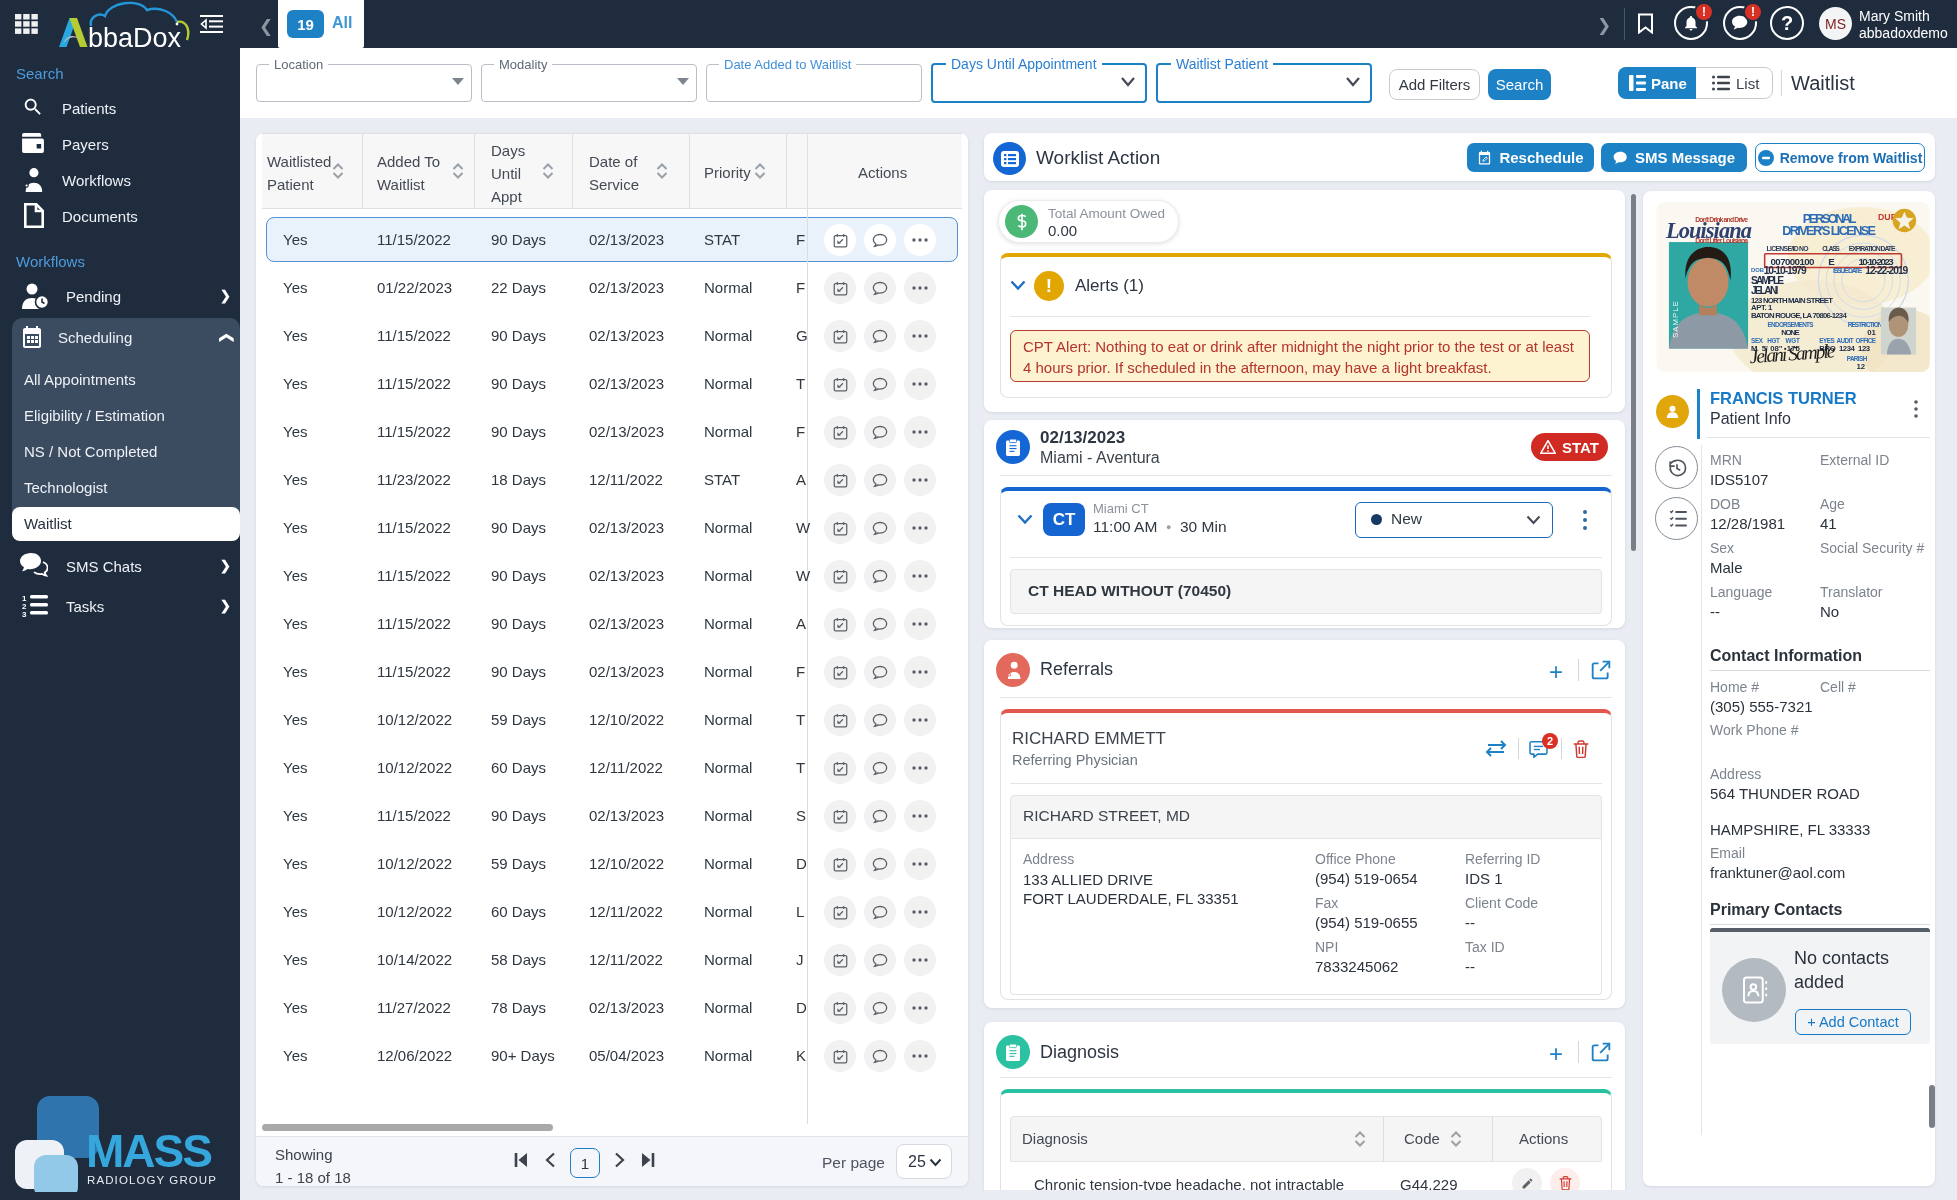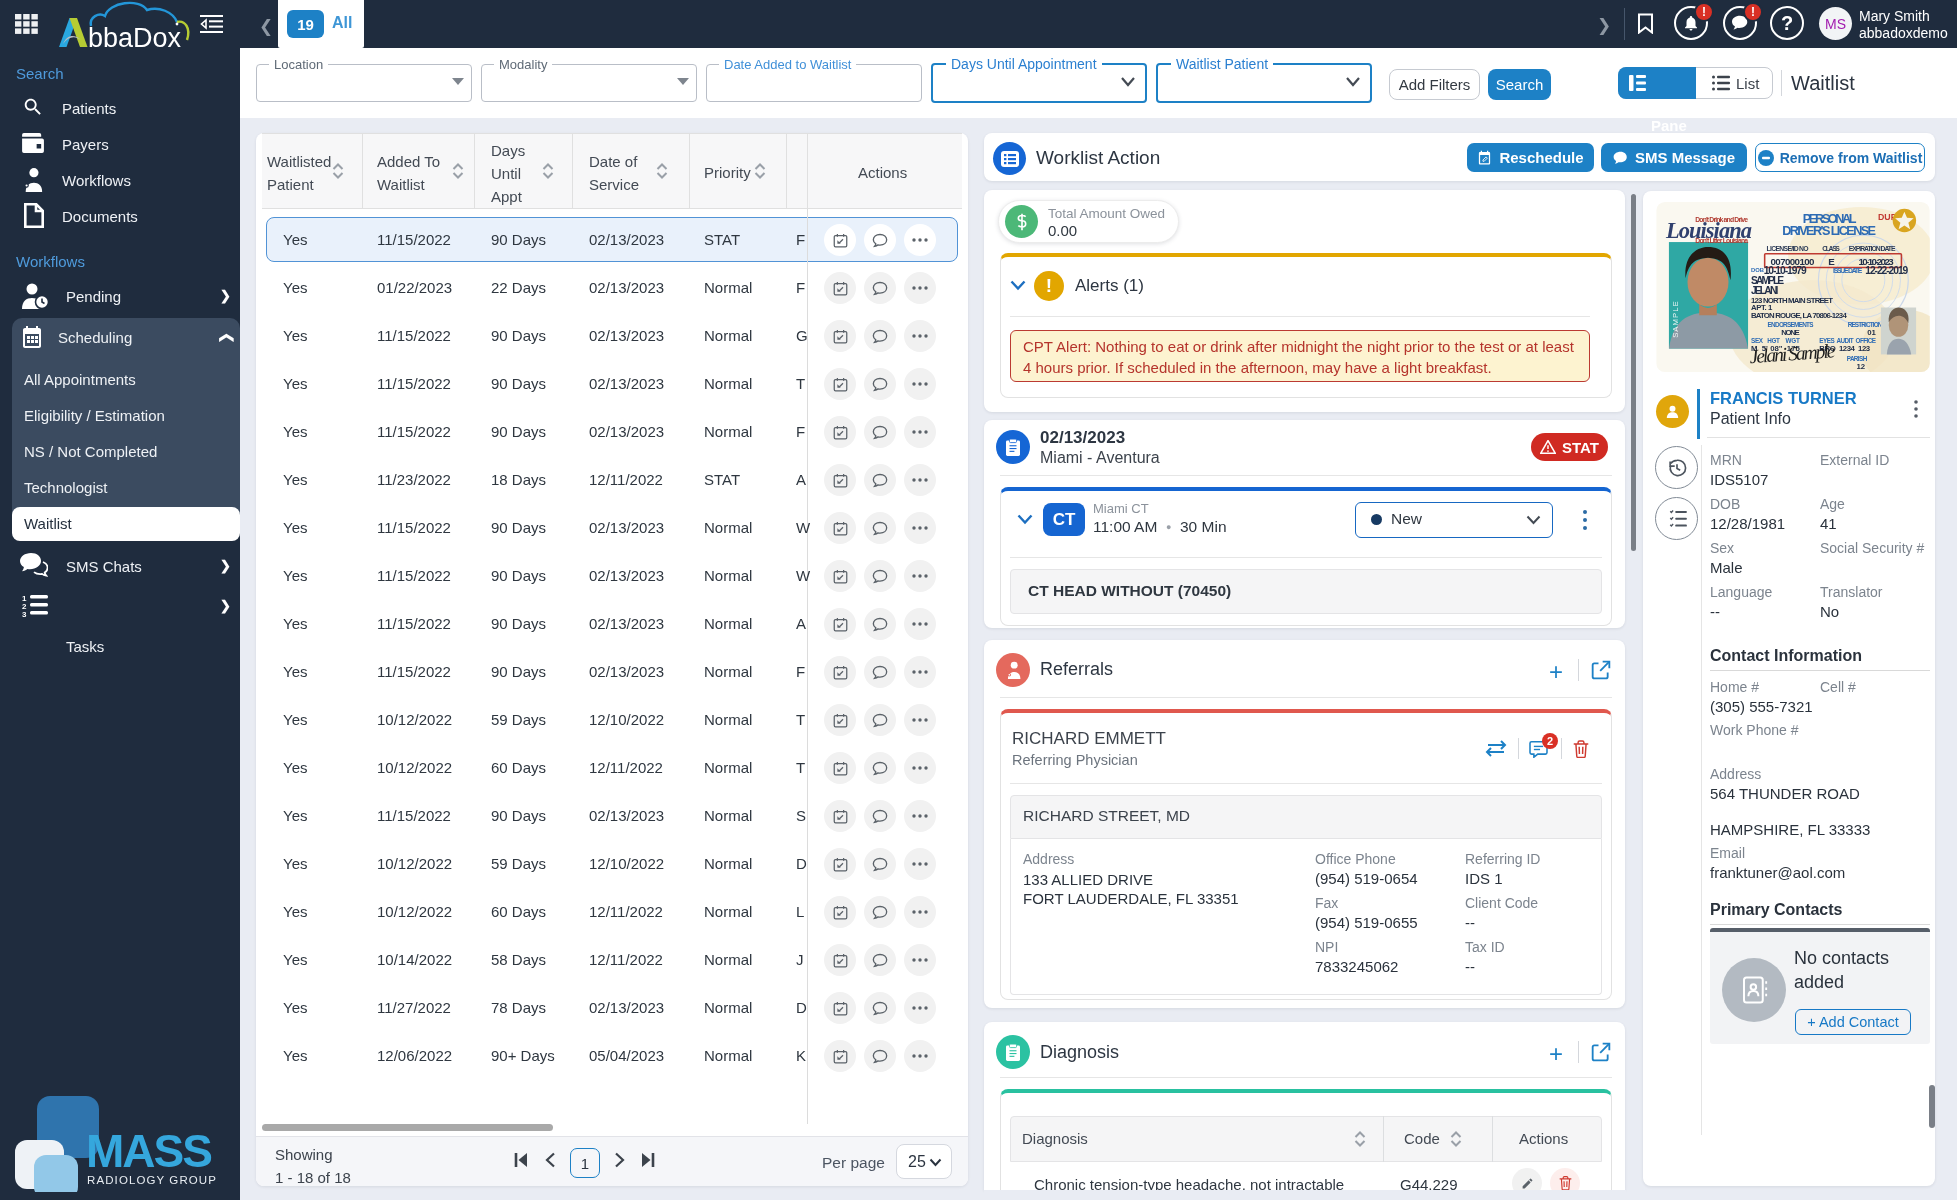--- a/index.html
+++ b/index.html
@@ -37,21 +37,21 @@
     </svg>
 </div>
 <div class="circ" style="left:1694px;top:2px;width:20px;height:20px;background:#d93025;color:#fff;font-size:12px;font-weight:bold;border:2px solid #1f2c3e;">!</div>
 <div class="circ" style="left:1723px;top:6px;width:34px;height:34px;border:2px solid #fff;">
   <svg width="18" height="16" viewBox="0 0 24 22" fill="#fff">
       <path d="M12 1C5.9 1 1 4.6 1 9.2c0 2.6 1.6 4.9 4 6.4-.2 1.5-.8 3.2-2 4.4 2.2-.2 4.4-1.3 5.7-2.4.8.2 1.5.2 2.3.2 6.1 0 11-3.6 11-8.2S18.1 1 12 1z"></path>
     </svg>
 </div>
 <div class="circ" style="left:1743px;top:2px;width:20px;height:20px;background:#d93025;color:#fff;font-size:12px;font-weight:bold;border:2px solid #1f2c3e;">!</div>
 <div class="circ" style="left:1770px;top:6px;width:34px;height:34px;border:2px solid #fff;color:#fff;font-size:20px;font-weight:bold;">?</div>
-<div class="circ" style="left:1819px;top:7px;width:33px;height:33px;background:#f2f4f6;color:#a21caf;font-size:14px;">MS</div>
+<div class="circ" style="left:1819px;top:7px;width:33px;height:33px;background:#f2f4f6;color:#7f1d1d;font-size:14px;">MS</div>
 <div class="abs" style="left:1859px;top:8px;color:#fff;font-size:14px;line-height:17px;">Mary Smith<br>abbadoxdemo</div>
 
 <div class="abs" style="left:0;top:0;width:240px;height:1200px;background:#1f2c3e;"></div>
 
 <svg class="abs" style="left:15px;top:14px;" width="23" height="20" viewBox="0 0 23 20">
   <g fill="#eef0f2">
       <rect x="0" y="0" width="6.4" height="5.5"></rect>
       <rect x="8.2" y="0" width="6.4" height="5.5"></rect>
       <rect x="16.4" y="0" width="6.4" height="5.5"></rect>
       <rect x="0" y="7.2" width="6.4" height="5.5"></rect>
@@ -153,21 +153,21 @@
 <svg class="abs" style="left:22px;top:594px;" width="26" height="24" viewBox="0 0 26 24">
     <g fill="#fff">
       <text x="0" y="7" font-size="8" font-weight="bold" fill="#fff">1</text>
       <text x="0" y="15" font-size="8" font-weight="bold" fill="#fff">2</text>
       <text x="0" y="23" font-size="8" font-weight="bold" fill="#fff">3</text>
       <rect x="8" y="1" width="18" height="3.6" rx="1.5"></rect>
       <rect x="8" y="9" width="18" height="3.6" rx="1.5"></rect>
       <rect x="8" y="17" width="18" height="3.6" rx="1.5"></rect>
     </g>
   </svg>
-<div class="nav abs" style="left:66px;top:598px;margin-top:40px;">Tasks</div>
+<div class="nav abs" style="left:66px;top:598px;">Tasks</div>
 <div class="abs" style="left:220px;top:598px;color:#fff;font-size:13px;font-weight:bold;">❯</div>
 
 <svg class="abs" style="left:14px;top:1092px;" width="215" height="100" viewBox="0 0 215 100">
   <rect x="23" y="4" width="62" height="62" rx="13" fill="#2f74ad"></rect>
   <rect x="1" y="48" width="49" height="49" rx="12" fill="#eef2f6"></rect>
   <rect x="20" y="63" width="44" height="44" rx="12" fill="#92c8e8"></rect>
   <text x="72" y="75" font-size="46" font-weight="bold" fill="#35a7dd" font-family="Liberation Sans" letter-spacing="-2">MASS</text>
   <text x="73" y="92" font-size="11.5" fill="#e8edf2" font-family="Liberation Sans" letter-spacing="1.1">RADIOLOGY GROUP</text>
 </svg>
 
@@ -202,21 +202,21 @@
 <div class="abs" style="left:1618px;top:67px;width:155px;height:32px;border:1px solid #c6cad1;border-radius:8px;background:#fff;"></div>
 <div class="abs" style="left:1618px;top:67px;width:78px;height:32px;background:#1d81c6;border-radius:8px 0 0 8px;"></div>
 <svg class="abs" style="left:1629px;top:75px;" width="17" height="16" viewBox="0 0 17 16">
     <g fill="#fff">
       <rect x="0" y="0" width="4.5" height="16" rx="1"></rect>
       <rect x="7" y="0" width="10" height="3" rx="1"></rect>
       <rect x="7" y="6.5" width="10" height="3" rx="1"></rect>
       <rect x="7" y="13" width="10" height="3" rx="1"></rect>
     </g>
   </svg>
-<div class="abs" style="left:1651px;top:75px;color:#fff;font-size:15px;font-weight:bold;margin-top:42px;">Pane</div>
+<div class="abs" style="left:1651px;top:75px;color:#fff;font-size:15px;font-weight:bold;">Pane</div>
 <svg class="abs" style="left:1712px;top:75px;" width="18" height="16" viewBox="0 0 18 16">
     <g fill="#3c434c">
       <circle cx="1.5" cy="2" r="1.5"></circle>
       <circle cx="1.5" cy="8" r="1.5"></circle>
       <circle cx="1.5" cy="14" r="1.5"></circle>
       <rect x="5" y="0.8" width="13" height="2.4" rx="1"></rect>
       <rect x="5" y="6.8" width="13" height="2.4" rx="1"></rect>
       <rect x="5" y="12.8" width="13" height="2.4" rx="1"></rect>
     </g>
   </svg>

